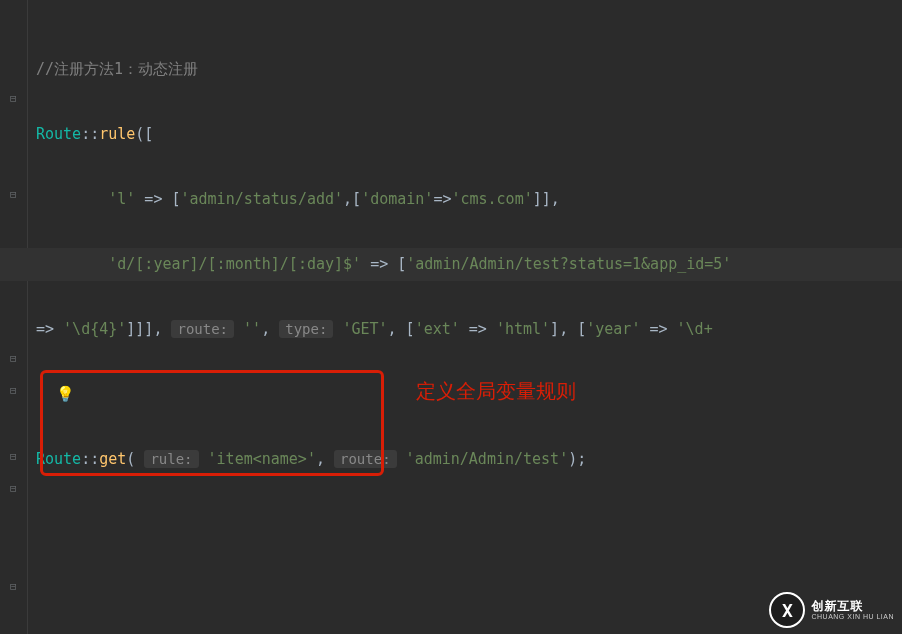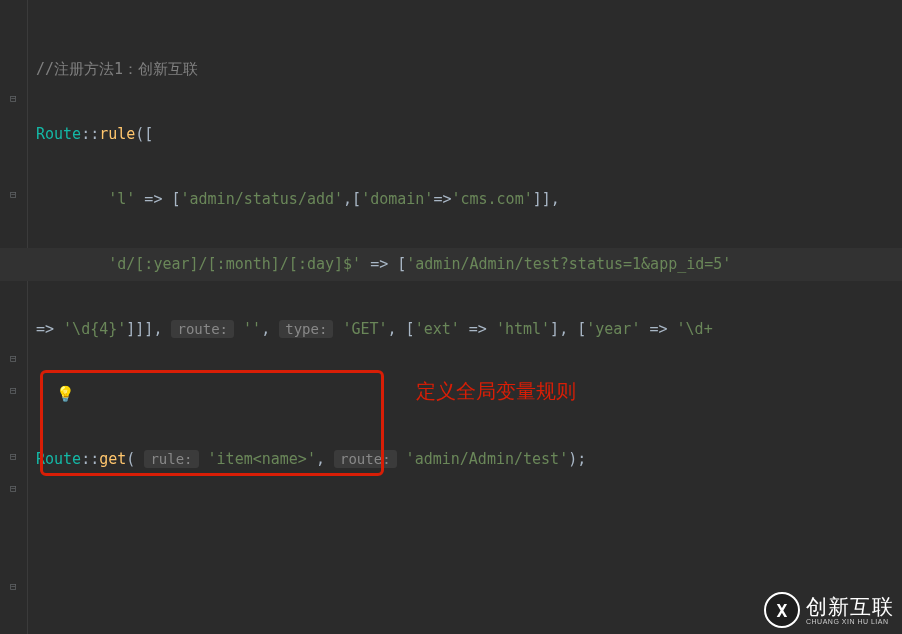--- a/index.html
+++ b/index.html
@@ -92,40 +92,40 @@
     border-radius: 50%;
     display: flex;
     align-items: center;
     justify-content: center;
     color: #fff;
     font-weight: bold;
     font-size: 18px;
     background: rgba(0,0,0,0.3);
   }
   .wm-text { color: #fff; line-height: 1.1; font-family: "Microsoft YaHei", sans-serif; }
-  .wm-main { font-size: 21px; font-weight: normal; letter-spacing: 1px; }
+  .wm-main { font-size: 12px; font-weight: bold; letter-spacing: 1px; }
   .wm-sub { font-size: 7px; letter-spacing: 0.5px; color: #ccc; }
 </style>
 </head>
 <body>
 
 <div class="gutter">
   <span class="fold-icon" style="top:92px">⊟</span>
   <span class="fold-icon" style="top:188px">⊟</span>
   <span class="fold-icon" style="top:352px">⊟</span>
   <span class="fold-icon" style="top:384px">⊟</span>
   <span class="fold-icon" style="top:450px">⊟</span>
   <span class="fold-icon" style="top:482px">⊟</span>
   <span class="fold-icon" style="top:580px">⊟</span>
 </div>
 
 <div class="hl-line" style="top:248px"></div>
 
 <div class="code-area">
-<div><span class="comment">//注册方法1：创新互联</span></div>
+<div><span class="comment">//注册方法1：动态注册</span></div>
 <div><span class="class">Route</span><span>::</span><span class="method-static">rule</span><span class="paren">([</span></div>
 <div>        <span class="string">'l'</span><span> =&gt; [</span><span class="string">'admin/status/add'</span><span>,[</span><span class="string">'domain'</span><span>=&gt;</span><span class="string">'cms.com'</span><span>]],</span></div>
 <div>        <span class="string">'d/[:year]/[:month]/[:day]$'</span><span> =&gt; [</span><span class="string">'admin/Admin/test?status=1&amp;app_id=5'</span></div>
 <div><span>=&gt; </span><span class="string">'\d{4}'</span><span>]]], </span><span class="hint">route:</span><span class="string"> ''</span><span>, </span><span class="hint">type:</span><span class="string"> 'GET'</span><span>, [</span><span class="string">'ext'</span><span> =&gt; </span><span class="string">'html'</span><span>], [</span><span class="string">'year'</span><span> =&gt; </span><span class="string">'\d+</span></div>
 <div><span class="bulb">💡</span></div>
 <div><span class="class">Route</span>::<span class="method-static">get</span>( <span class="hint">rule:</span><span class="string"> 'item&lt;name&gt;'</span>, <span class="hint">route:</span><span class="string"> 'admin/Admin/test'</span><span>);</span></div>
 <div>&nbsp;</div>
 
 
 

